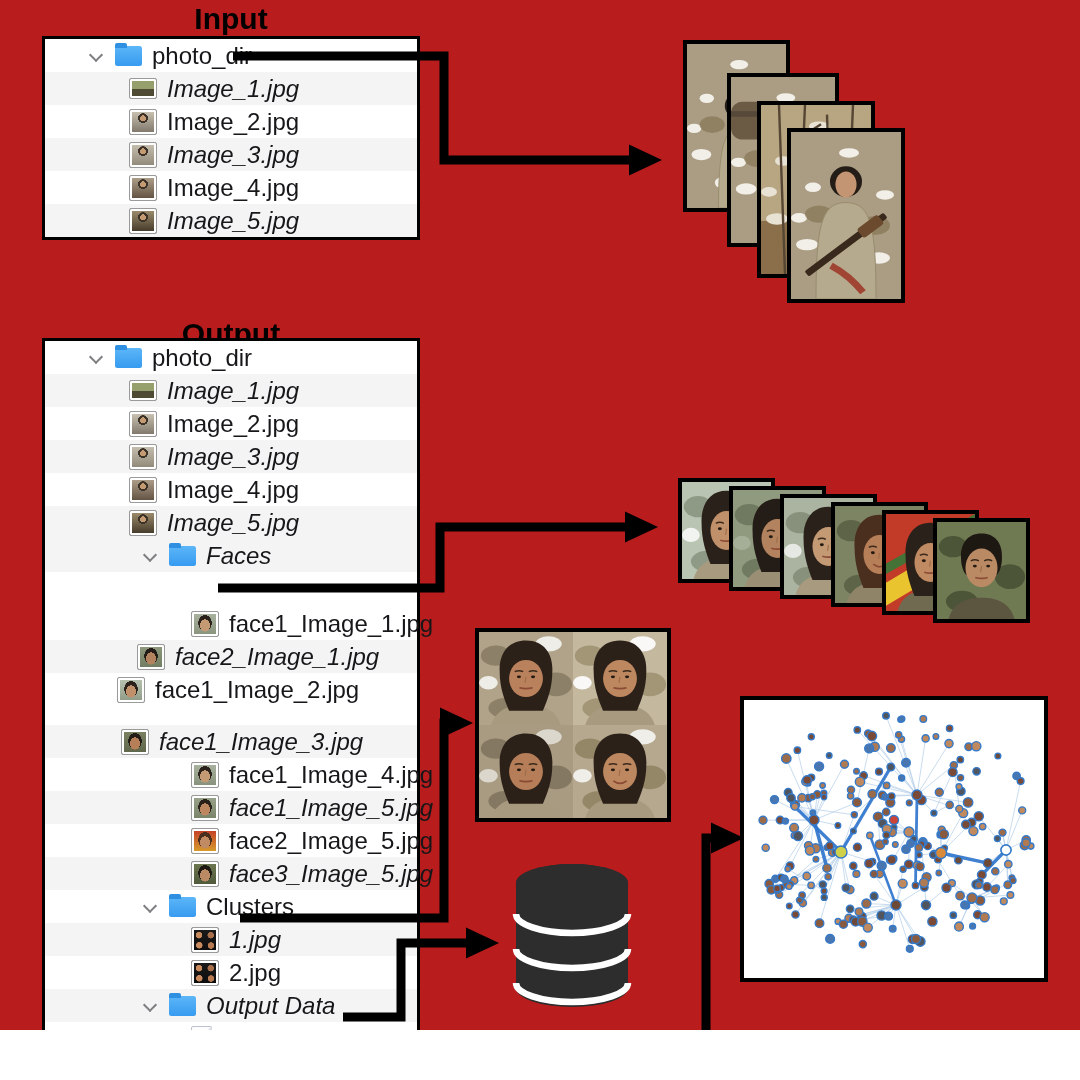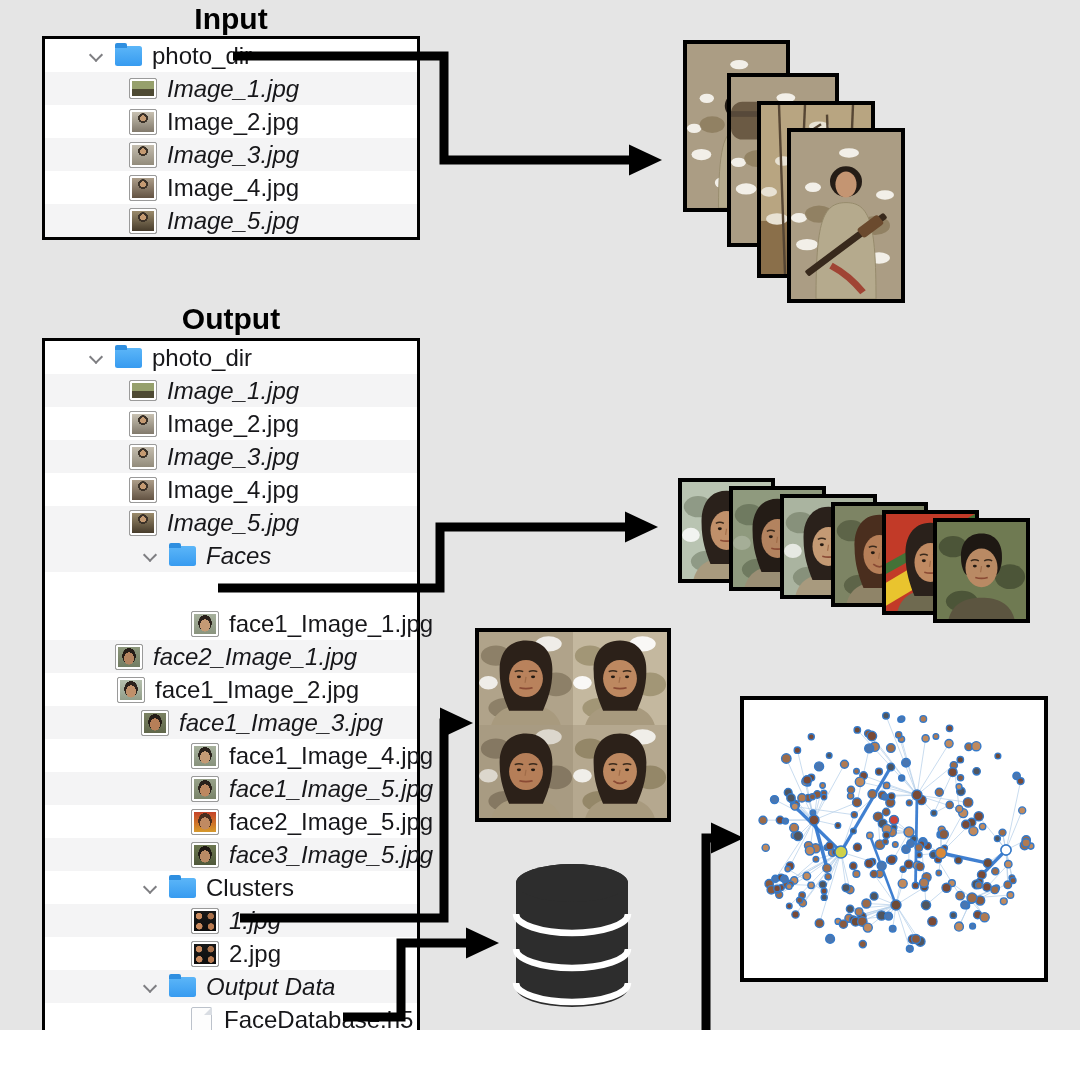--- a/index.html
+++ b/index.html
@@ -1,22 +1,22 @@
 <!DOCTYPE html>
 <html><head>
 <meta charset="utf-8">
 <style>
   html,body{margin:0;padding:0;background:#fff;}
-  #canvas{position:relative;width:1080px;height:1030px;background:#e5e5e5;overflow:hidden;
+  #canvas{position:relative;width:1080px;height:1030px;background:#b91c1c;overflow:hidden;
           font-family:"Liberation Sans",sans-serif;}
 
   .panel-title{position:absolute;left:42px;width:378px;text-align:center;
                font-size:30px;font-weight:800;color:#000;}
   #input-title{top:2px;}
-  #output-title{top:302px;}
+  #output-title{top:317px;}
 
   .tree-panel{position:absolute;left:42px;width:378px;background:#fff;
               border:3px solid #000;box-sizing:border-box;z-index:2;}
   #input-panel{top:36px;height:204px;}
   #output-panel{top:338px;height:732px;}
 
   .tree-row{display:flex;align-items:center;height:33px;box-sizing:border-box;background:#fff;}
   .tree-row.stripe{background:#f4f4f5;font-style:italic;}
   .tree-label{font-size:24px;color:#17171a;white-space:nowrap;}
 
@@ -132,29 +132,29 @@
       </div>
       <div class="tree-row stripe" style="padding-left: 100px;">
         <span class="chevron"></span>
         <span class="folder-ic"></span>
         <span class="tree-label">Faces</span>
       </div>
       <div class="tree-row" style="padding-left: 146px; margin-top: 35px;">
         <span class="thumb face" style="background-image: radial-gradient(8px 10px at 50% 56%, rgb(196, 154, 116) 60%, rgba(0, 0, 0, 0) 62%), radial-gradient(11px 13px at 50% 46%, rgb(42, 33, 27) 60%, rgba(0, 0, 0, 0) 62%), linear-gradient(rgb(170, 180, 160), rgb(135, 145, 123));"></span>
         <span class="tree-label">face1_Image_1.jpg</span>
       </div>
-      <div class="tree-row stripe" style="padding-left: 70px;">
+      <div class="tree-row stripe" style="padding-left: 92px;">
         <span class="thumb face" style="background-image: radial-gradient(8px 10px at 50% 56%, rgb(179, 131, 95) 60%, rgba(0, 0, 0, 0) 62%), radial-gradient(11px 13px at 50% 46%, rgb(36, 28, 22) 60%, rgba(0, 0, 0, 0) 62%), linear-gradient(rgb(143, 154, 126), rgb(111, 122, 96));"></span>
         <span class="tree-label">face2_Image_1.jpg</span>
       </div>
       <div class="tree-row" style="padding-left: 72px;">
         <span class="thumb face" style="background-image: radial-gradient(8px 10px at 50% 56%, rgb(192, 144, 106) 60%, rgba(0, 0, 0, 0) 62%), radial-gradient(11px 13px at 50% 46%, rgb(42, 33, 27) 60%, rgba(0, 0, 0, 0) 62%), linear-gradient(rgb(185, 196, 178), rgb(143, 154, 134));"></span>
         <span class="tree-label">face1_Image_2.jpg</span>
       </div>
-      <div class="tree-row stripe" style="padding-left: 96px;">
+      <div class="tree-row stripe" style="padding-left: 76px; margin-top: 19px;">
         <span class="thumb face" style="background-image: radial-gradient(8px 10px at 50% 56%, rgb(183, 127, 88) 60%, rgba(0, 0, 0, 0) 62%), radial-gradient(11px 13px at 50% 46%, rgb(36, 28, 22) 60%, rgba(0, 0, 0, 0) 62%), linear-gradient(rgb(125, 132, 100), rgb(93, 100, 72));"></span>
         <span class="tree-label">face1_Image_3.jpg</span>
       </div>
       <div class="tree-row" style="padding-left: 146px;">
         <span class="thumb face" style="background-image: radial-gradient(8px 10px at 50% 56%, rgb(196, 154, 116) 60%, rgba(0, 0, 0, 0) 62%), radial-gradient(11px 13px at 50% 46%, rgb(42, 33, 27) 60%, rgba(0, 0, 0, 0) 62%), linear-gradient(rgb(170, 180, 160), rgb(133, 143, 121));"></span>
         <span class="tree-label">face1_Image_4.jpg</span>
       </div>
       <div class="tree-row stripe" style="padding-left: 146px;">
         <span class="thumb face" style="background-image: radial-gradient(8px 10px at 50% 56%, rgb(189, 136, 96) 60%, rgba(0, 0, 0, 0) 62%), radial-gradient(11px 13px at 50% 46%, rgb(42, 33, 27) 60%, rgba(0, 0, 0, 0) 62%), linear-gradient(rgb(154, 164, 140), rgb(119, 129, 102));"></span>
         <span class="tree-label">face1_Image_5.jpg</span>

